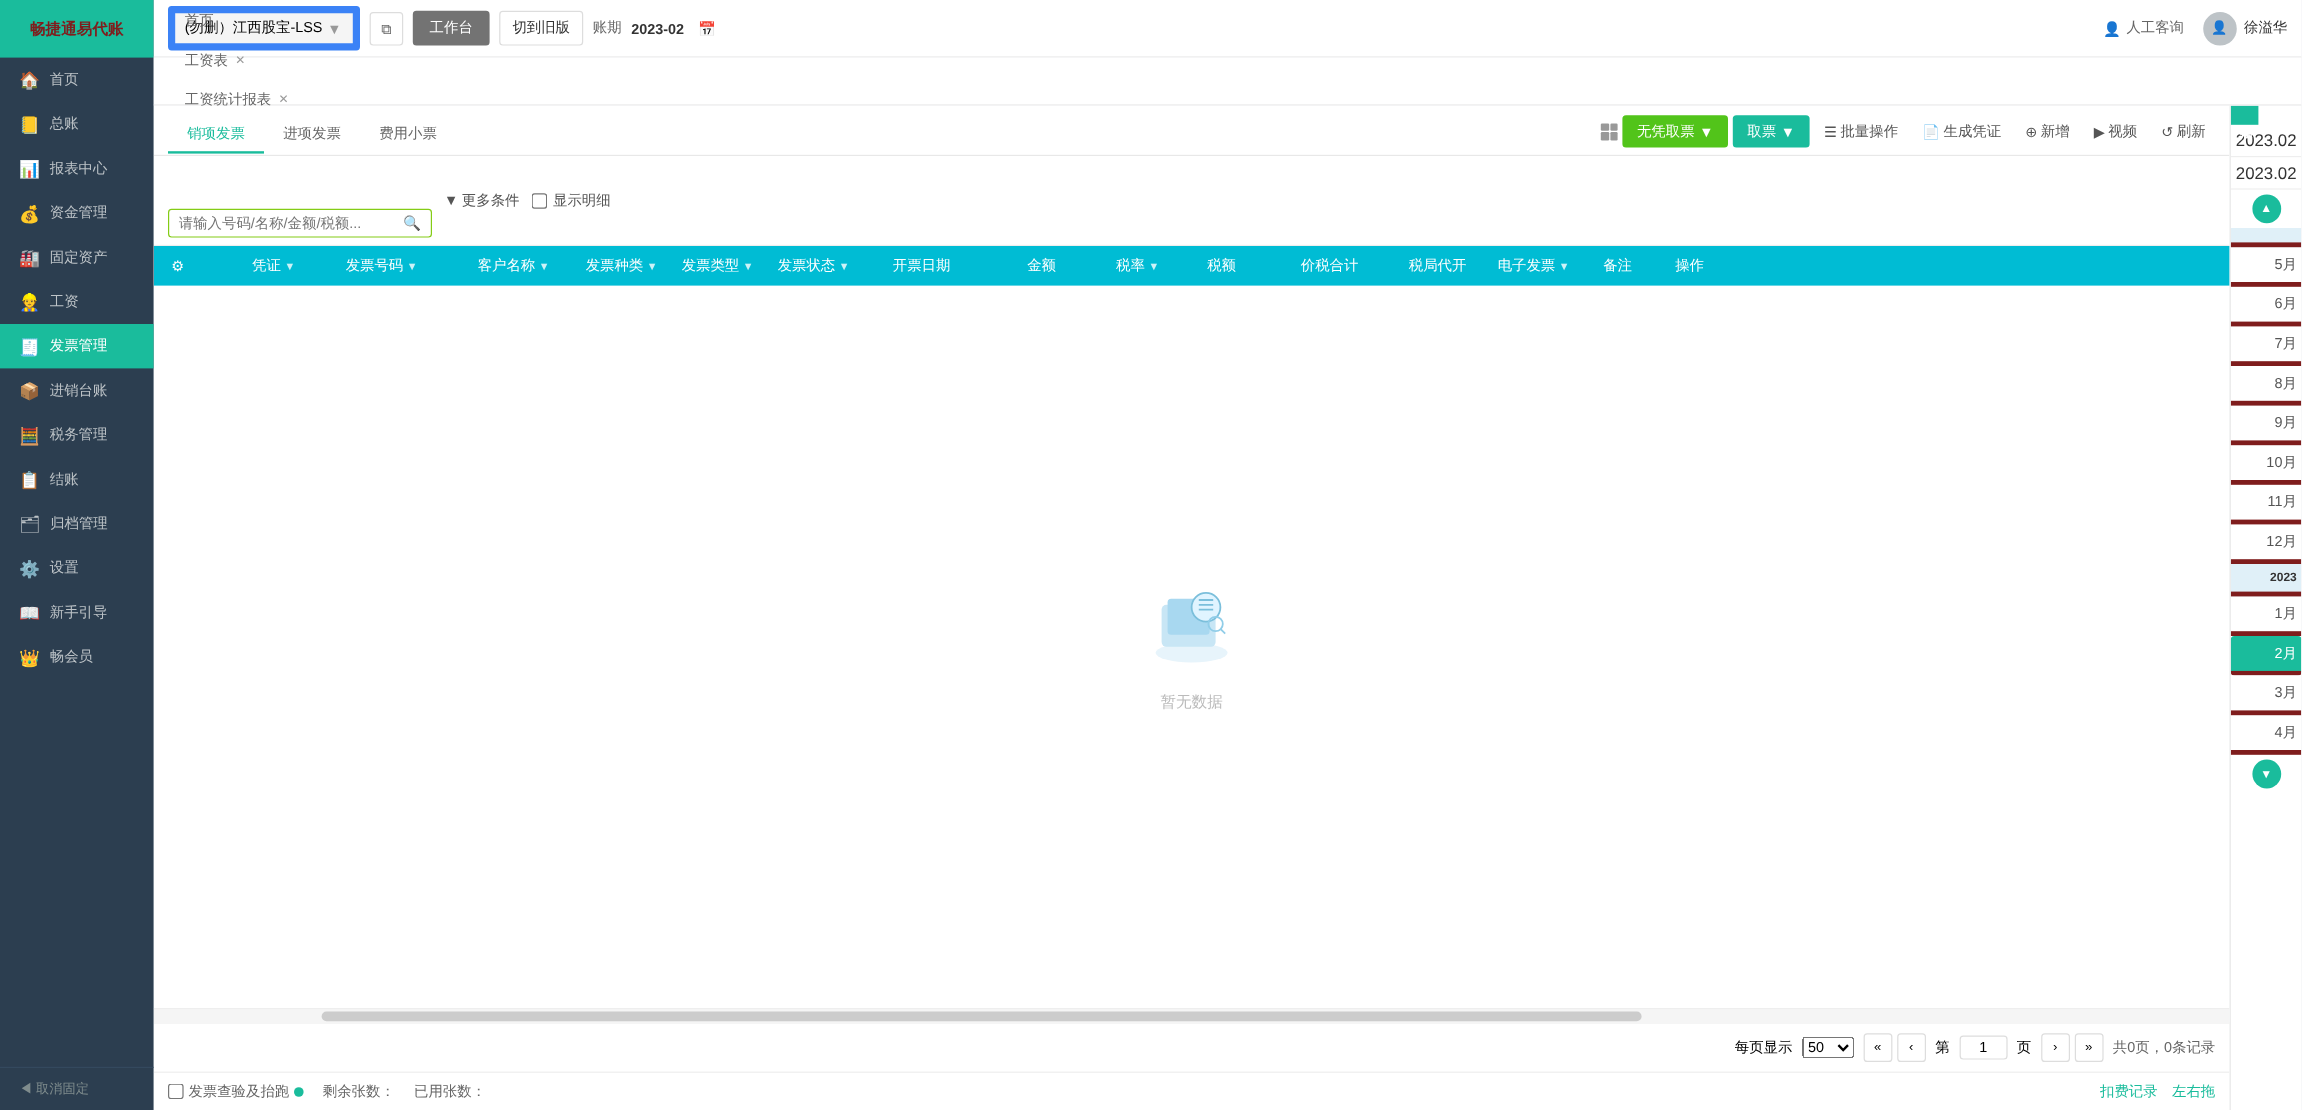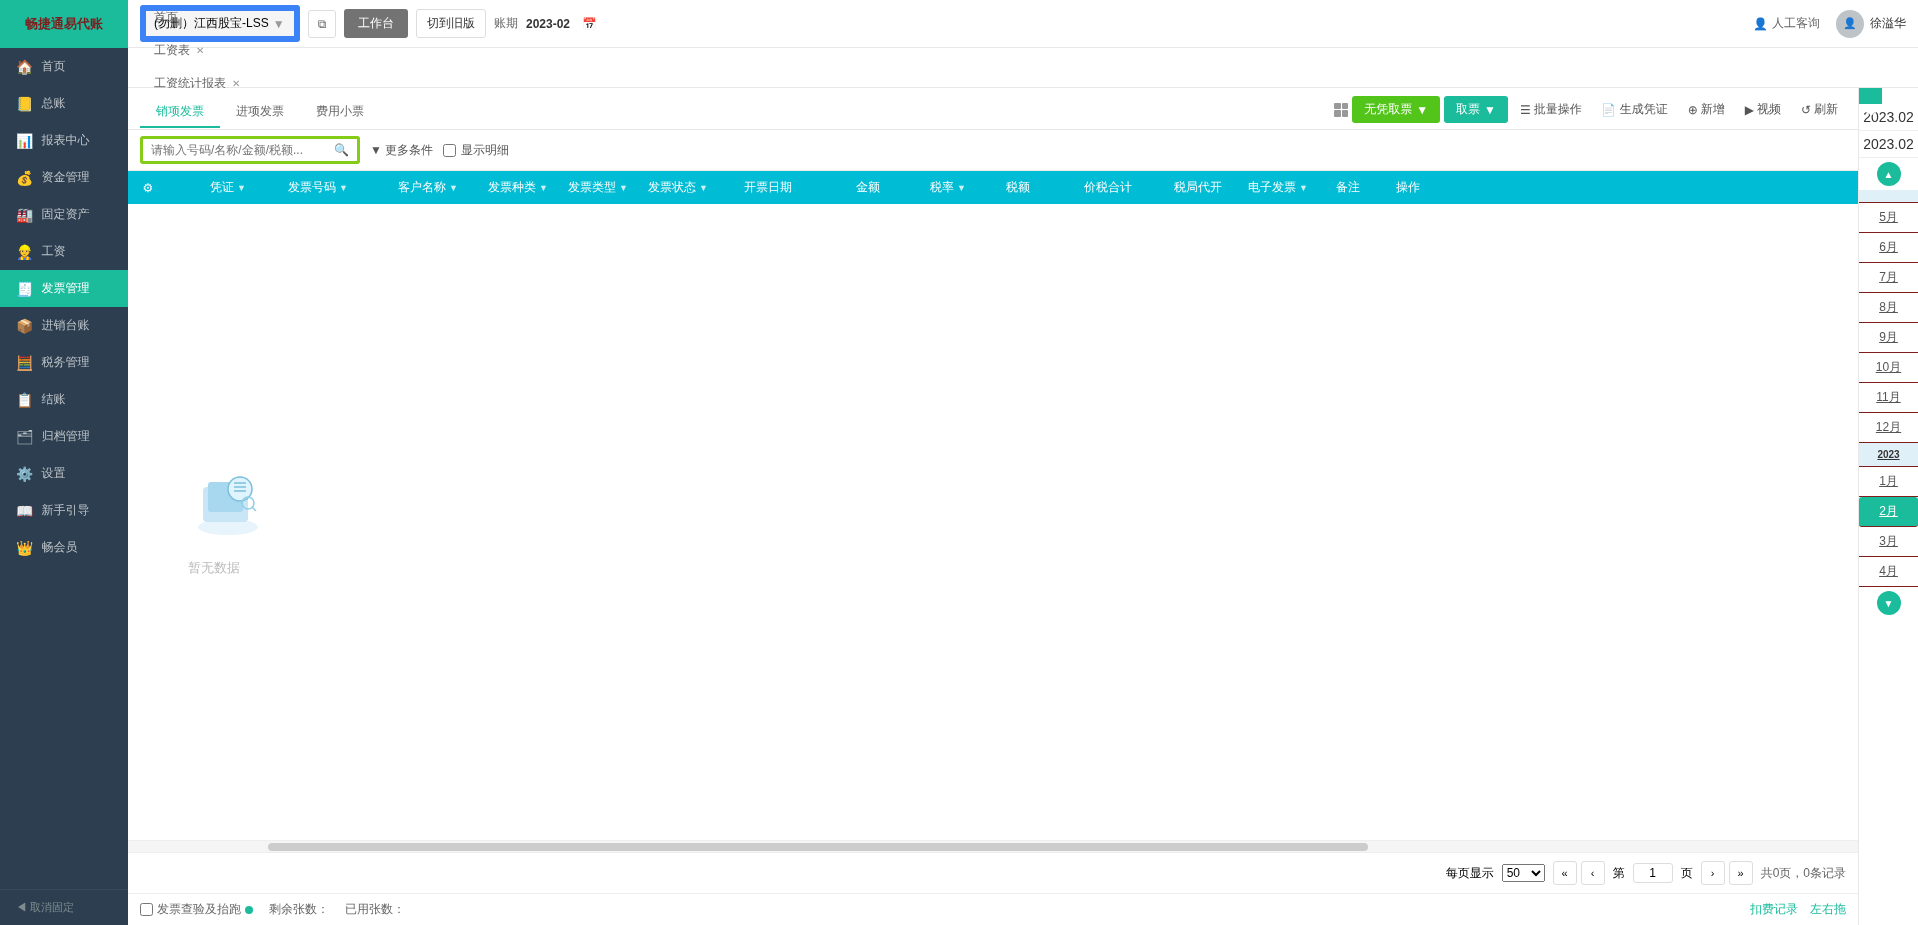--- a/index.html
+++ b/index.html
@@ -91,38 +91,38 @@
     .btn-text { background: none; border: none; color: #555; cursor: pointer; font-size: 12px; display: flex; align-items: center; gap: 3px; padding: 5px 8px; }
     .icon-grid { display: inline-grid; grid-template-columns: 1fr 1fr; gap: 1px; width: 14px; height: 14px; }
     .icon-grid span { background: #999; border-radius: 1px; }
 
     
     .filter-bar {
       display: flex; align-items: center; padding: 6px 12px; gap: 10px; background: #fff;
       border-bottom: 1px solid #eee;
     }
     .search-input {
-      display: flex; align-items: center; border: 3px solid #84cc16; border-radius: 3px; padding: 4px 8px;
-      gap: 4px; width: 220px;
+      display: flex; align-items: center; border: 1px solid #84cc16; border-radius: 3px; padding: 4px 8px;
+      gap: 4px; width: 220px; margin-top: 38px;
     }
     .search-input input { border: none; outline: none; font-size: 12px; width: 100%; color: #999; }
     .filter-more { display: flex; align-items: center; gap: 3px; color: #555; cursor: pointer; font-size: 12px; }
     .checkbox-label { display: flex; align-items: center; gap: 5px; cursor: pointer; color: #555; font-size: 12px; }
     .table-header {
       display: grid;
       grid-template-columns: 40px 30px 60px 120px 100px 80px 80px 80px 100px 100px 60px 80px 100px 80px 80px 60px 60px;
       background: #00bcd4; color: white; font-size: 11px; position: sticky; top: 0; z-index: 5;
       min-width: 1300px;
     }
     .th { padding: 8px 4px; display: flex; align-items: center; justify-content: center; gap: 3px; white-space: nowrap; font-size: 11px; }
     .th-filter { color: rgba(255,255,255,0.8); font-size: 9px; cursor: pointer; }
 
     
     .empty-state {
-      display: flex; flex-direction: column; justify-content: center;
+      display: flex; flex-direction: column; align-items: center; justify-content: center;
       flex: 1; padding: 60px; color: #999;
     }
     .empty-icon {
       width: 80px; height: 80px; margin-bottom: 12px;
     }
 
     
     .pagination {
       display: flex; align-items: center; justify-content: flex-end; padding: 8px 12px;
       border-top: 1px solid #eee; background: #fff; gap: 8px;
@@ -138,21 +138,21 @@
       padding: 0 12px; gap: 16px; font-size: 11px; color: #666;
     }
     .bottom-links { margin-left: auto; display: flex; gap: 12px; }
     .bottom-link { color: #1abc9c; cursor: pointer; text-decoration: none; }
 
     
     .calendar-panel {
       width: 60px; background: #fff; border-left: 1px solid #e8e8e8; display: flex; flex-direction: column;
       overflow-y: auto; font-size: 11px;
     }
-    .cal-month { padding: 6px 4px; text-align: center; cursor: pointer; color: #555; border-bottom: 1px solid #7f1d1d; text-decoration: underline; }
+    .cal-month { padding: 6px 4px; text-align: right; cursor: pointer; color: #555; border-bottom: 4px solid #7f1d1d; }
     .cal-month.active { background: #1abc9c; color: white; border-radius: 3px; }
     .cal-month.year-label { background: #e0f0f8; font-weight: bold; color: #333; font-size: 10px; cursor: default; }
     .cal-date-row { padding: 5px 4px; text-align: center; border-bottom: 1px solid #eee; cursor: pointer; color: #333; font-size: 14px; }
     .cal-nav-btn { width: 24px; height: 24px; border-radius: 50%; background: #1abc9c; display: flex; align-items: center; justify-content: center; color: white; cursor: pointer; margin: 4px auto; font-size: 10px; }
 
     .scrollbar-area { height: 12px; background: #f5f5f5; border-top: 1px solid #eee; position: relative; }
     .scrollbar-thumb { height: 8px; background: #ccc; border-radius: 4px; margin: 2px 0 2px 140px; width: 1100px; cursor: pointer; }
   </style>
 </head>
 <body>

